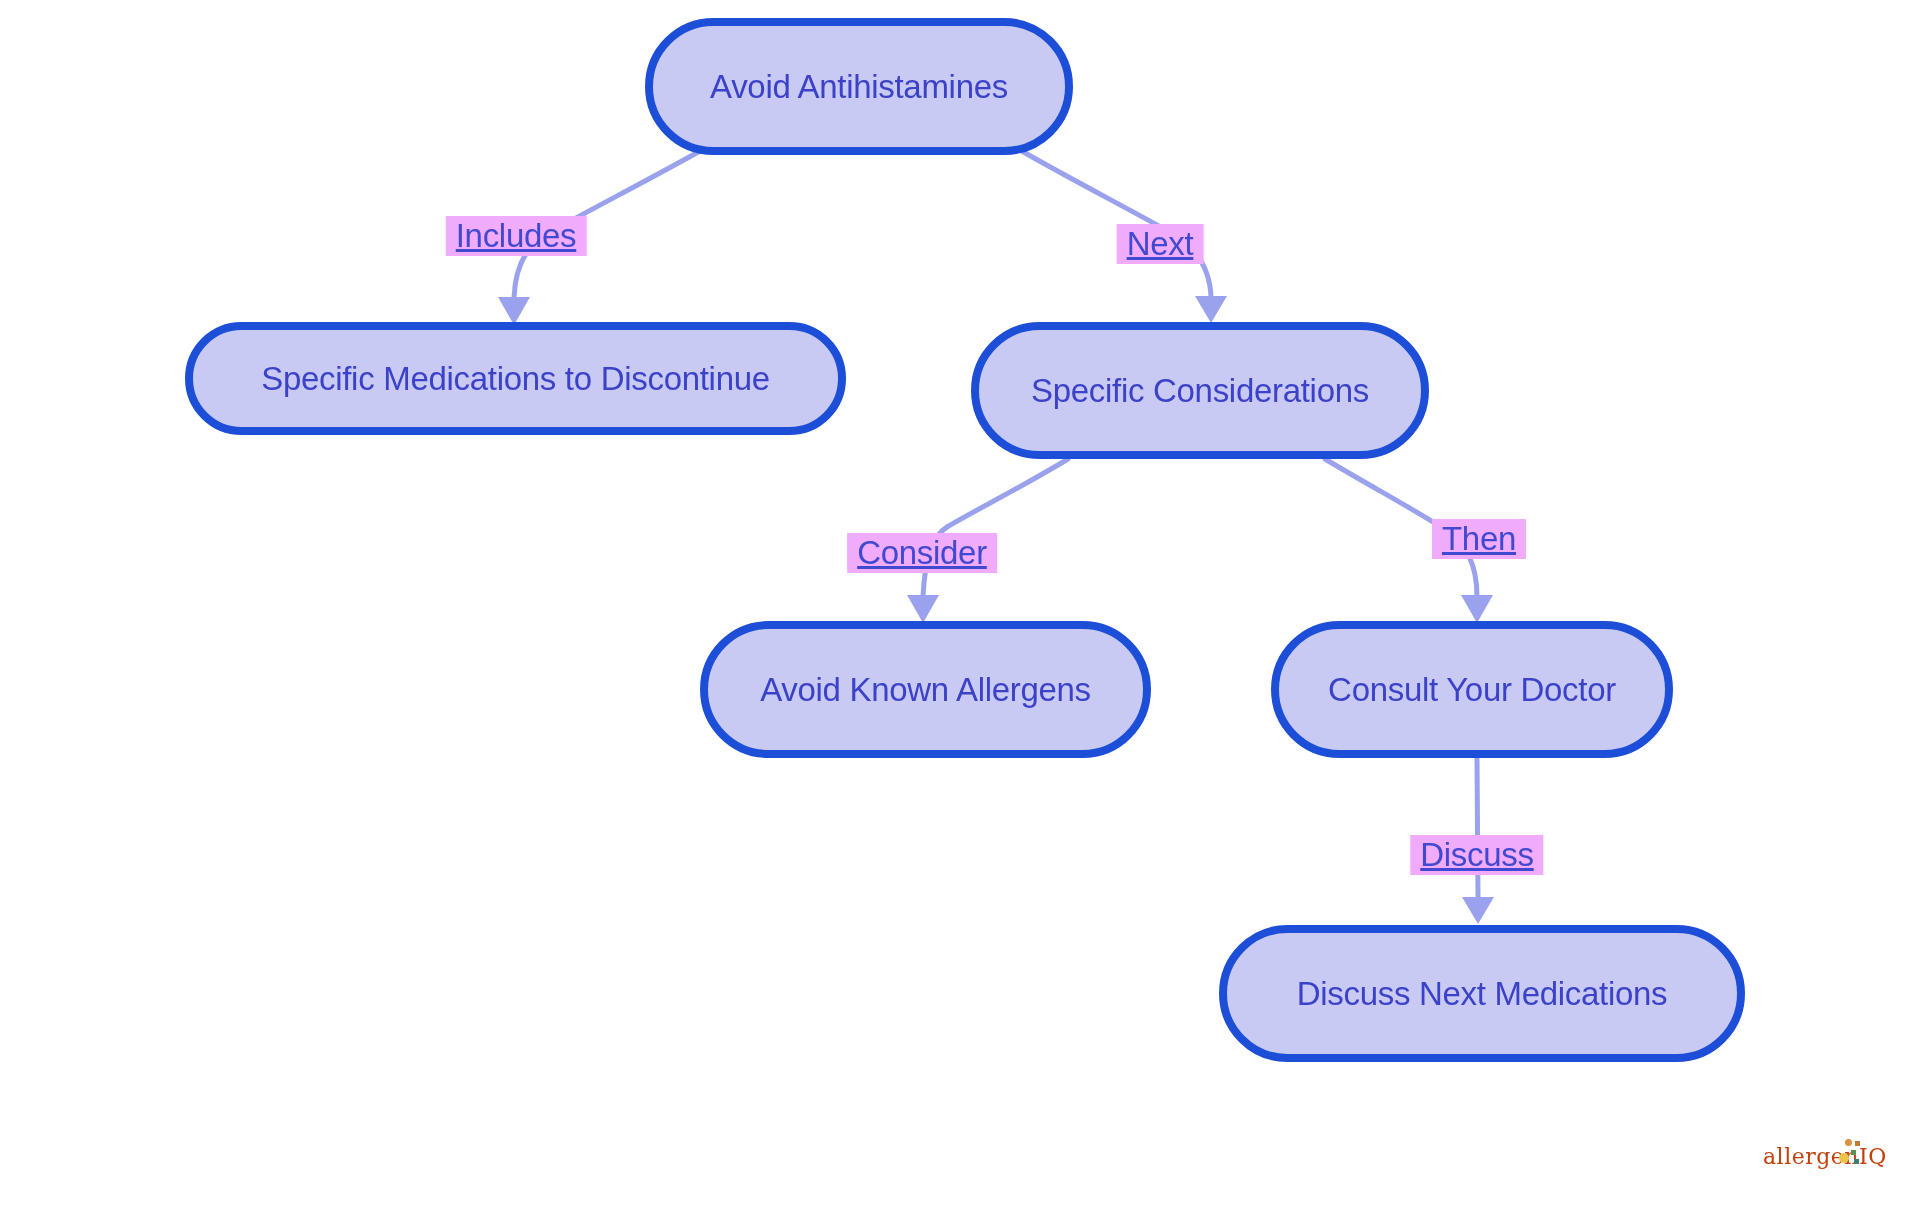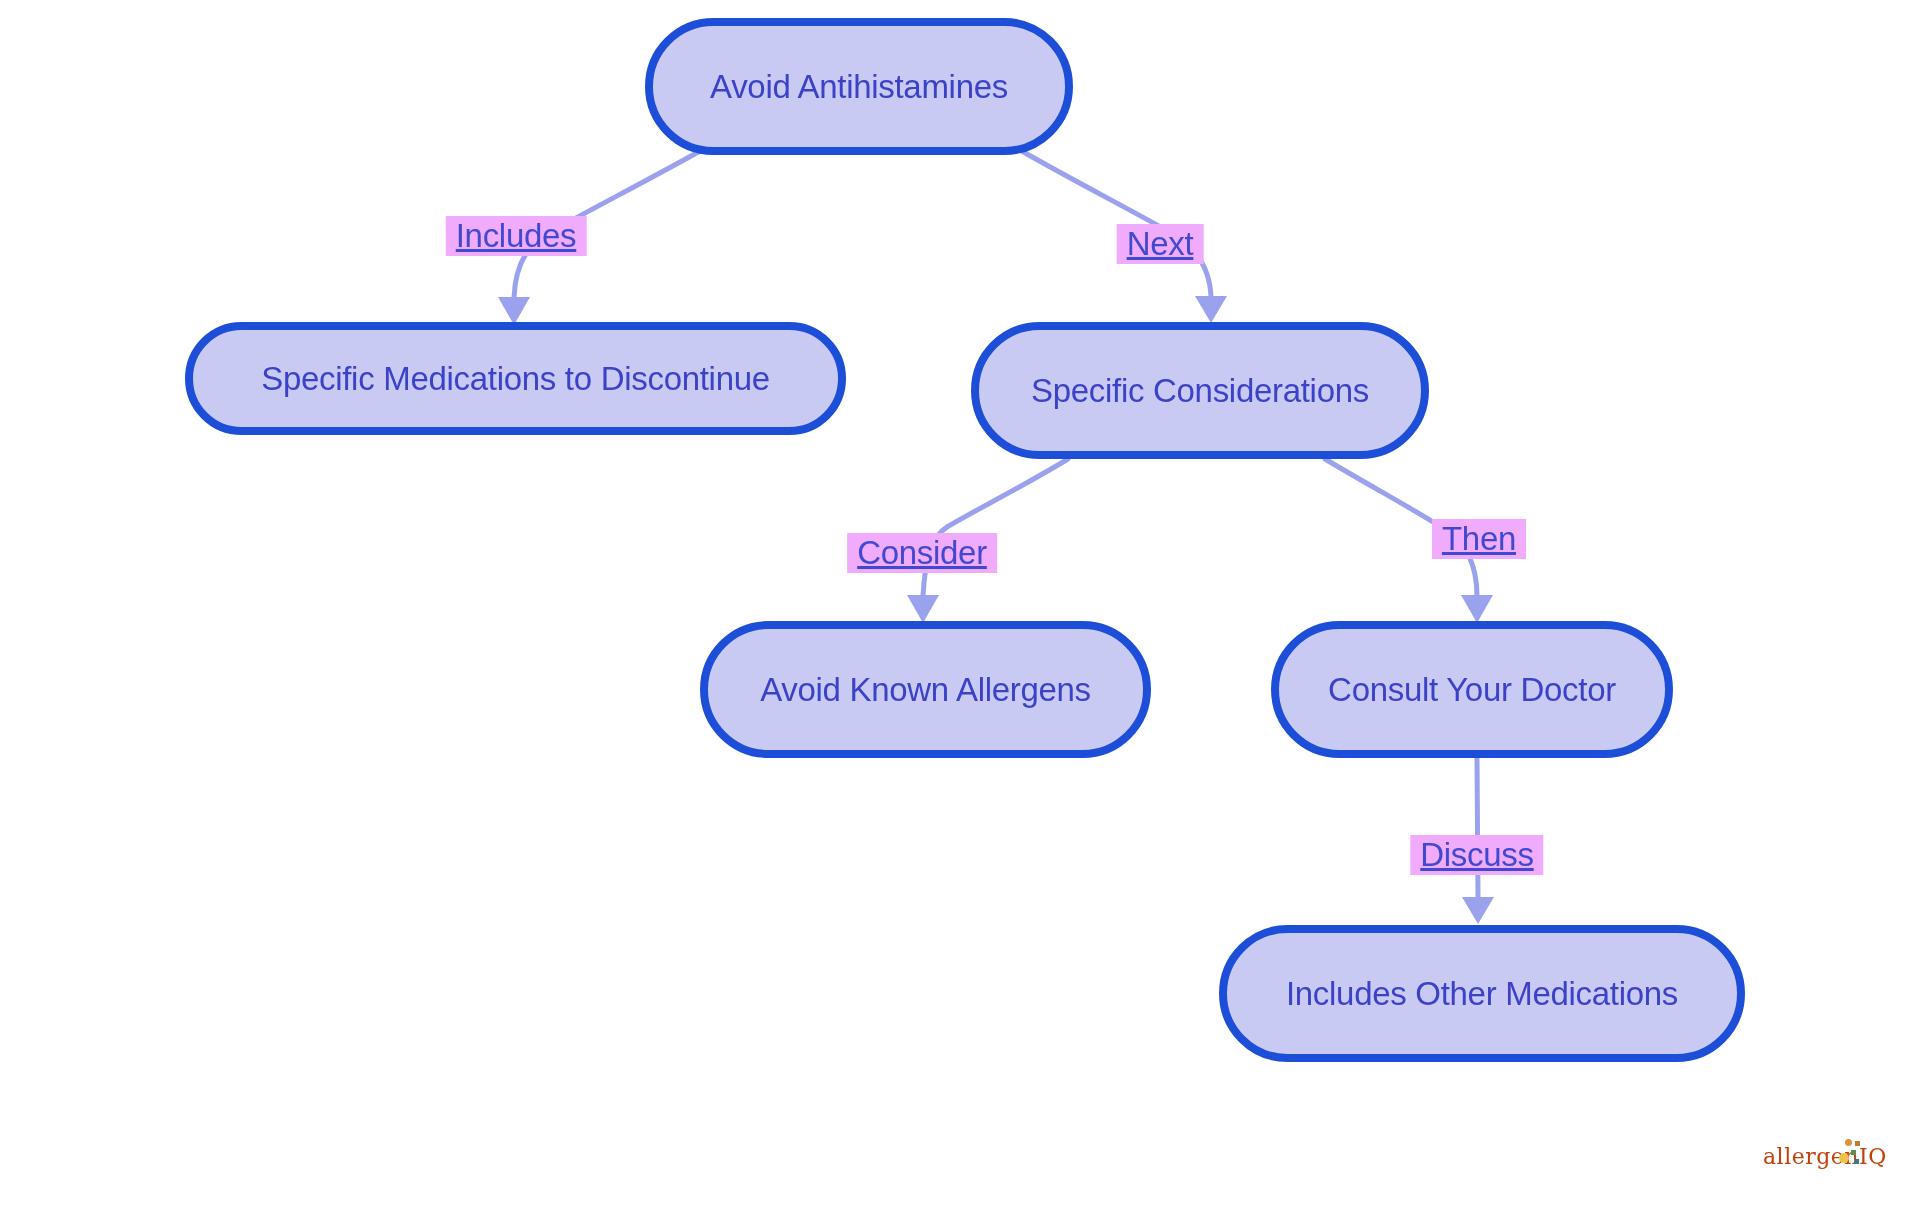--- a/index.html
+++ b/index.html
@@ -114,21 +114,21 @@
 
   <div class="node" style="left: 700px; top: 621px; width: 451px; height: 137px;">
     <span>Avoid Known Allergens</span>
   </div>
 
   <div class="node" style="left: 1271px; top: 621px; width: 402px; height: 137px;">
     <span>Consult Your Doctor</span>
   </div>
 
   <div class="node" style="left: 1219px; top: 925px; width: 526px; height: 137px;">
-    <span>Includes Other Medications</span>
+    <span>Discuss Next Medications</span>
   </div>
 
   <div class="edge-label" style="left: 516px; top: 236px;">Includes</div>
   <div class="edge-label" style="left: 1160px; top: 233px; margin-top: 11px;">Next</div>
   <div class="edge-label" style="left: 922px; top: 553px;">Consider</div>
   <div class="edge-label" style="left: 1479px; top: 539px;">Then</div>
   <div class="edge-label" style="left: 1477px; top: 839px; margin-top: 16px;">Discuss</div>
 
   <div class="logo">
     <span class="logo-text">allergenIQ</span>

